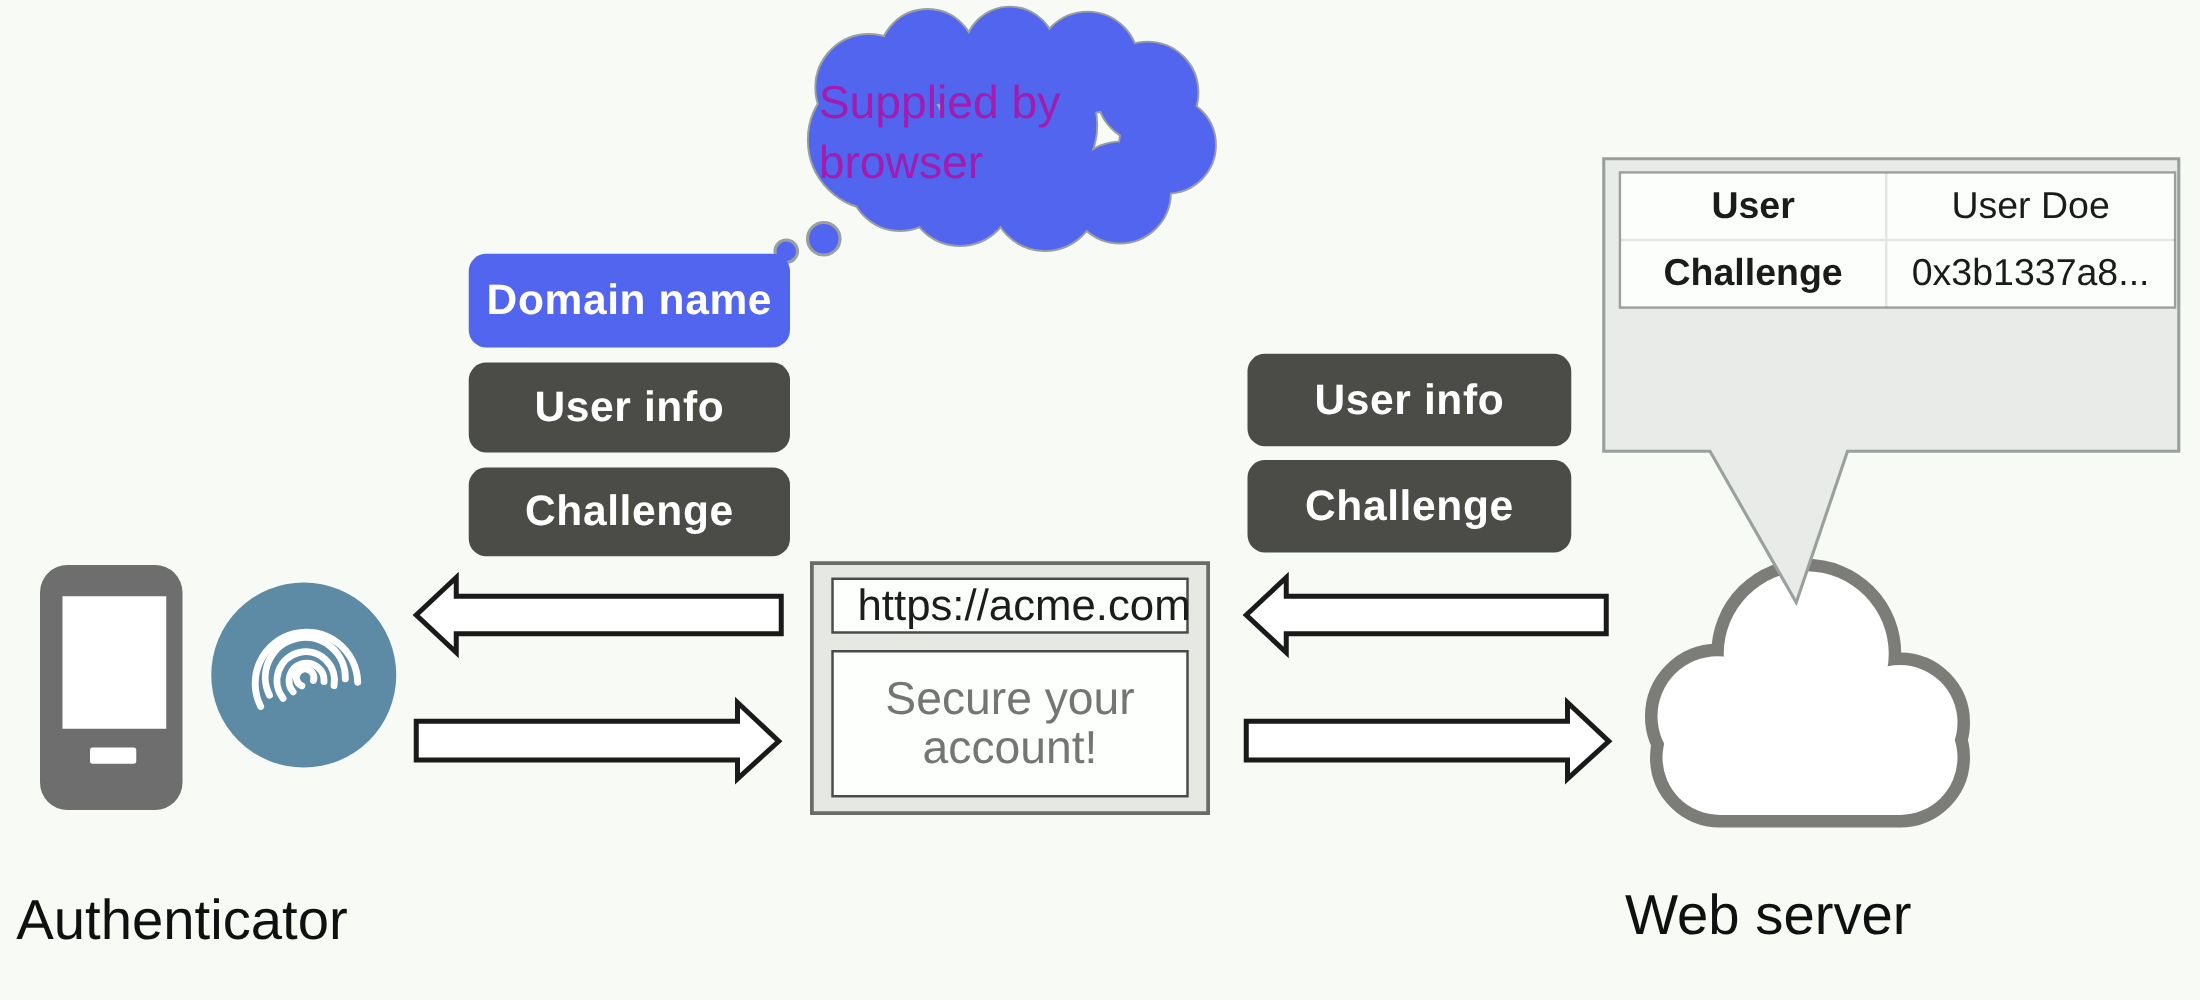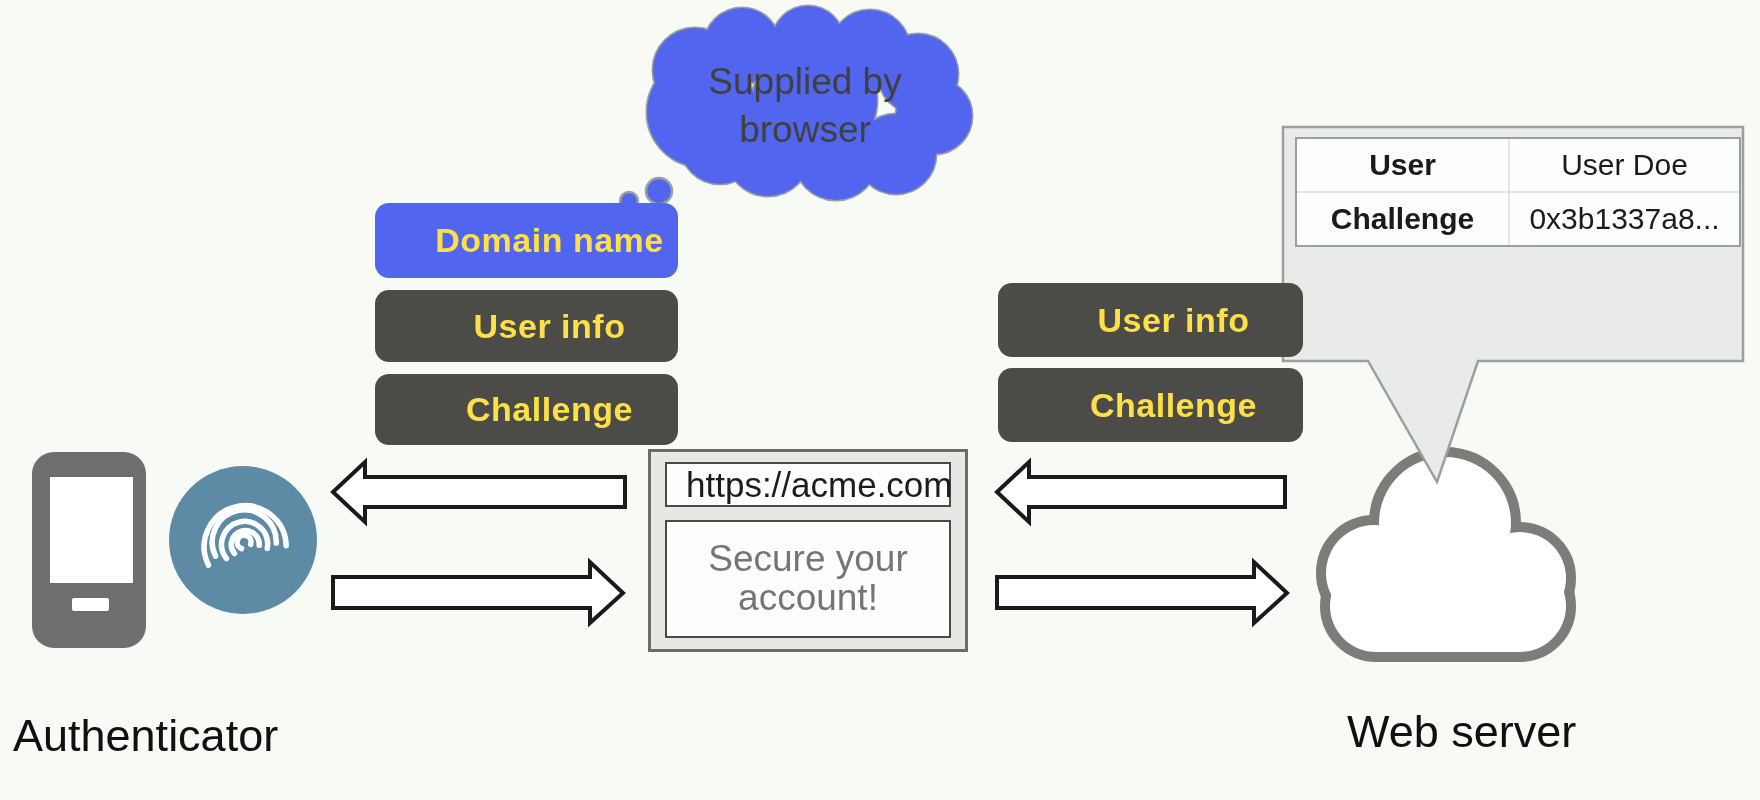--- a/index.html
+++ b/index.html
@@ -5,35 +5,34 @@
   html,body { margin:0; padding:0; background:#f7faf5; }
   .canvas {
     position:relative; width:1760px; height:800px;
     background:#f7faf5; overflow:hidden;
     font-family:"Liberation Sans", sans-serif;
   }
   svg.layer { position:absolute; left:0; top:0; }
 
   .chip {
     position:absolute; display:flex; align-items:center; justify-content:center;
-    color:#fde047; font-weight:bold; font-size:34px; border-radius:14px;
+    color:#ffffff; font-weight:bold; font-size:34px; border-radius:14px;
     letter-spacing:0.5px;
-    padding-left:46px;
   }
   .chip.blue { background:#5165ee; }
   .chip.dark { background:#4b4b47; }
   #chip-domain       { left:375px; top:203px; width:257px; height:75px; }
   #chip-userinfo-l   { left:375px; top:290px; width:257px; height:72px; }
   #chip-challenge-l  { left:375px; top:374px; width:257px; height:71px; }
   #chip-userinfo-r   { left:998px; top:283px; width:259px; height:74px; }
   #chip-challenge-r  { left:998px; top:368px; width:259px; height:74px; }
 
   .bubble-text {
     position:absolute; left:655px; top:58px; width:300px;
-    color:#404040; font-size:37px; line-height:1.3; text-align:center;
+    color:#a21caf; font-size:37px; line-height:1.3; 
   }
 
   .browser {
     position:absolute; left:648px; top:449px; width:320px; height:203px;
     background:#e6e8e4; border:3px solid #6b6b68; box-sizing:border-box;
   }
   .addressbar {
     position:absolute; left:14px; top:10px; width:286px; height:45px;
     background:#fdfffc; border:2px solid #4a4a4a; box-sizing:border-box;
     display:flex; align-items:center; gap:10px; padding-left:9px;
@@ -53,21 +52,21 @@
   }
   .cell {
     background:#fcfefb; display:flex; align-items:center; justify-content:center;
     font-size:30px; color:#1b1b1b;
   }
   .cell.hdr { font-weight:bold; }
 
   .entity-label { position:absolute; font-size:45px; color:#101010; }
   #label-authenticator { left:13px;   top:710px; }
   #label-webapp        { left:722px;  top:714px; }
-  #label-webserver     { left:1347px; top:706px; }
+  #label-webserver     { left:1300px; top:706px; }
 </style>
 </head>
 <body>
 
 <div class="canvas">
 
   <svg class="layer" width="1760" height="800" viewBox="0 0 1760 800">
 
     <g>
       <g stroke="#9aa0a0" stroke-width="3" fill="#5165ee">

